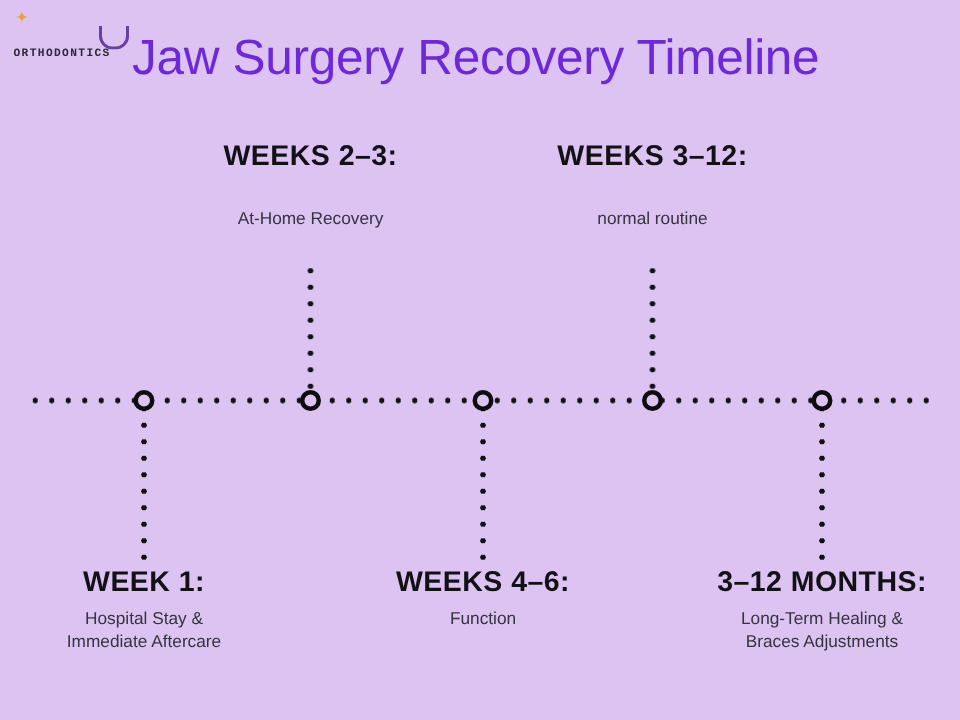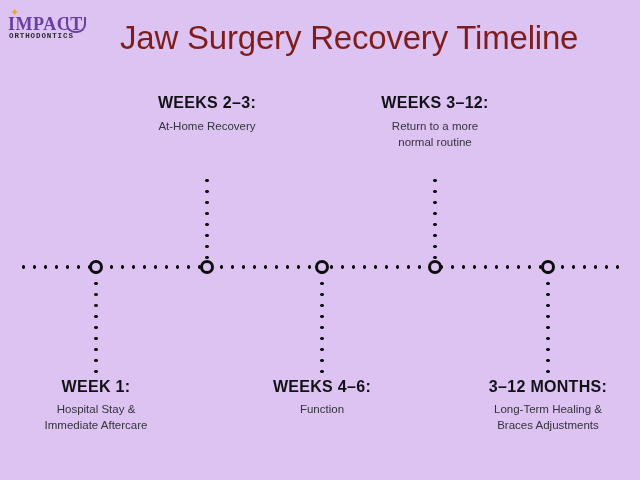--- a/index.html
+++ b/index.html
@@ -73,24 +73,23 @@
     line-height: 1;
   }
 
   
   .page-title {
     position: absolute;
     left: 88px;
     top: 19px;
     font-size: 33px;
     font-weight: 300;
-    color: #7f1d1d;
+    color: #6d28d9;
     letter-spacing: -0.2px;
     white-space: nowrap;
-    margin-left: 32px;
   }
 
   
   .axis {
     position: absolute;
     left: 18px;
     top: 265px;
     width: 604px;
     height: 4px;
     background-image: radial-gradient(circle, #111 1.7px, rgba(0,0,0,0) 1.9px);
@@ -122,46 +121,45 @@
   }
 
   
   .milestone {
     position: absolute;
     text-align: center;
     width: 220px;
     z-index: 2;
   }
   .milestone .heading {
-    font-size: 16px;
+    font-size: 19px;
     font-weight: bold;
     color: #121216;
     letter-spacing: 0.3px;
     line-height: 1.15;
     white-space: nowrap;
   }
   .milestone .desc {
-    margin-top: 7px;
+    margin-top: 23px;
     font-size: 11.5px;
     font-weight: normal;
     color: #34343c;
     line-height: 1.35;
   }
   .milestone.below .desc {
     margin-top: 6px;
   }
 </style>
 </head>
 <body>
 
 <div id="infographic">
 
   <div class="logo">
     <span class="logo-star">✦</span>
-    <span class="logo-main">IMPACT</span>
     <span class="logo-arch"></span>
     <span class="logo-sub">ORTHODONTICS</span>
   </div>
 
   <div class="page-title">Jaw Surgery Recovery Timeline</div>
 
   <div class="axis"></div>
 
   <div id="milestone-layer">
       <div class="connector" style="left: 94px; top: 267px; height: 107px;"></div>
@@ -187,21 +185,20 @@
         <div class="heading">WEEKS 4–6:</div>
         <div class="desc">
           <div>Function</div>
         </div>
       </div>
       <div class="connector" style="left: 433px; top: 175px; height: 92px;"></div>
       <div class="marker" style="left: 428px; top: 260px;"></div>
       <div class="milestone above" style="left: 325px; top: 94px;">
         <div class="heading">WEEKS 3–12:</div>
         <div class="desc">
-          <div>Return to a more</div>
           <div>normal routine</div>
         </div>
       </div>
       <div class="connector" style="left: 546px; top: 267px; height: 107px;"></div>
       <div class="marker" style="left: 541px; top: 260px;"></div>
       <div class="milestone below" style="left: 438px; top: 378px;">
         <div class="heading">3–12 MONTHS:</div>
         <div class="desc">
           <div>Long-Term Healing &amp;</div>
           <div>Braces Adjustments</div>

